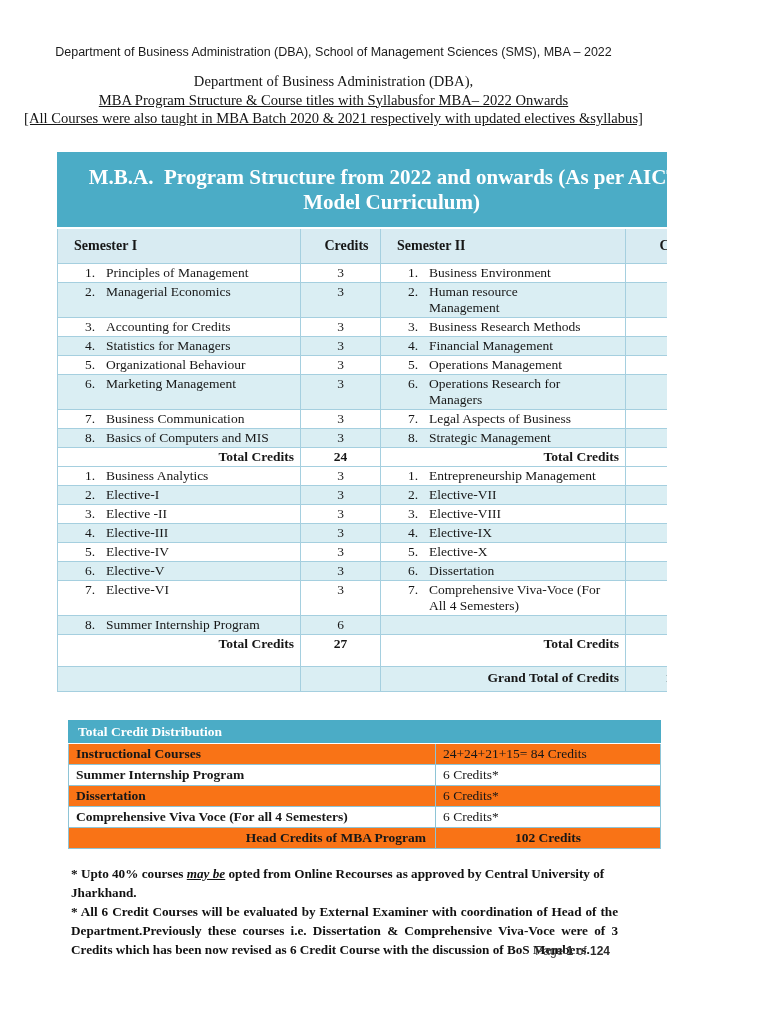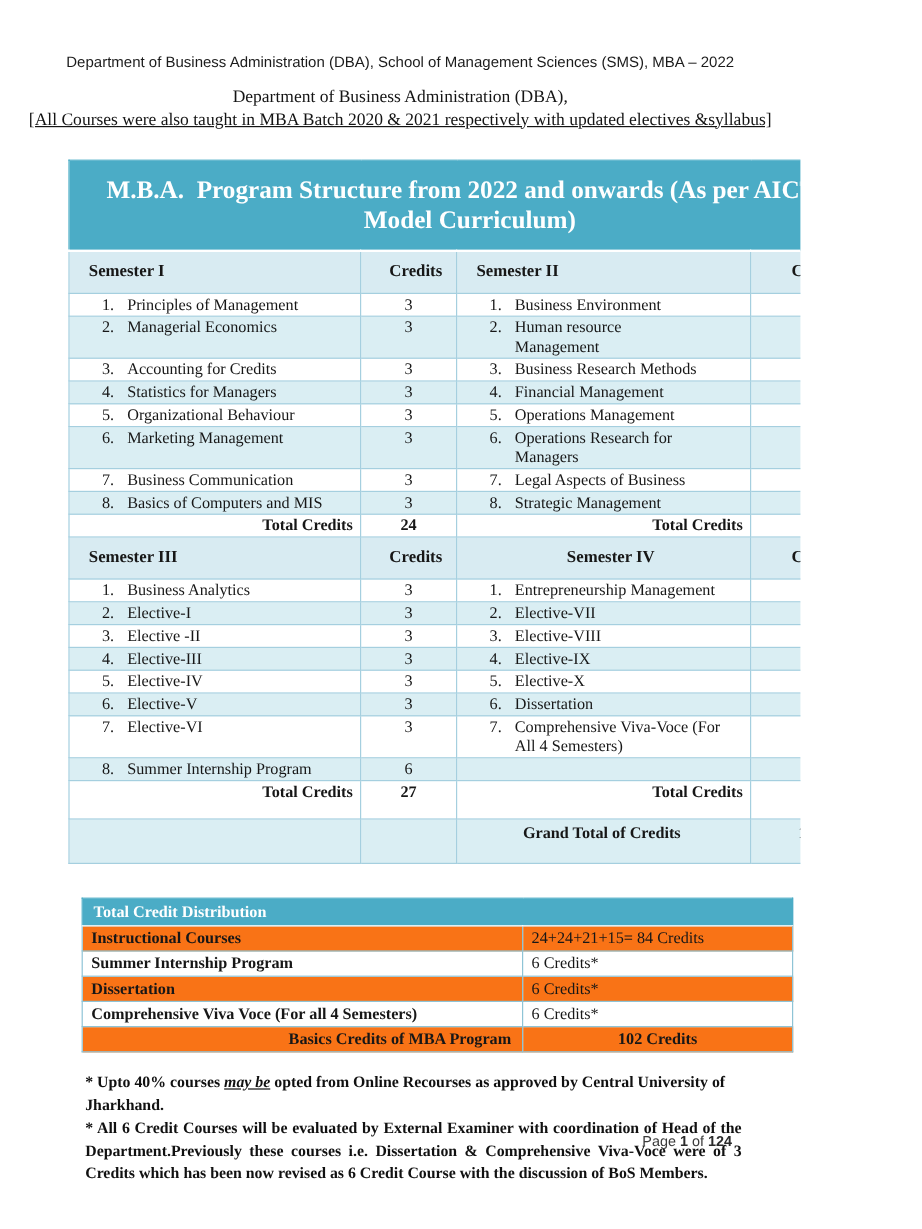--- a/index.html
+++ b/index.html
@@ -19,21 +19,21 @@
   .hdr td{background:#d8ebf2 !important;font-weight:bold;font-size:14px;padding:9px 4px 9px 16px;}
   .hdr td.center{text-align:center;}
   .course{padding-left:27px !important;}
   .cl{display:flex;}
   .num{flex:none;width:21px;}
   .ctxt{white-space:pre-line;}
   .cr{text-align:center;}
   .total-label{font-weight:bold;text-align:right;padding-right:6px !important;}
   .total-val{font-weight:bold;text-align:center;}
   .tallTotal td{padding-bottom:14px;}
-  .grand td{padding-top:3px;padding-bottom:17px;text-align:center;}
+  .grand td{padding-top:3px;padding-bottom:5px;}
   .dist{margin:28px 0 0 68px;width:592px;font-size:13.5px;}
   .dist td{border:1px solid #8ec4d6;padding:2px 7px;vertical-align:top;background:#fff;}
   .dist tr.shaded td{background:#f97316;}
   .dist .title-cell{text-align:left;font-size:13.5px;padding:3px 9px !important;
                     border-bottom:1px solid #ffffff !important;margin-left:40px;}
   .dist .lbl{font-weight:bold;}
   .dist .total-lbl{font-weight:bold;text-align:right;padding-right:9px !important;}
   .dist .total-val{font-weight:bold;}
   .footnotes{margin:15px 49px 0 71px;font-size:13.2px;font-weight:bold;line-height:19px;color:#111;}
   .footnotes .jst{text-align:justify;}
@@ -44,20 +44,21 @@
 </style>
 </head>
 <body>
 
 <div class="page">
 
   <div class="top-line">Department of Business Administration (DBA), School of Management Sciences (SMS), MBA – 2022</div>
 
   <div class="heading">
     <div>Department of Business Administration (DBA),</div>
+    <div class="u">MBA Program Structure &amp; Course titles with Syllabusfor MBA– 2022 Onwards</div>
     <div class="u">[All Courses were also taught in MBA Batch 2020 &amp; 2021 respectively with updated electives &amp;syllabus]</div>
   </div>
 
   <table class="main-table">
     <colgroup>
         <col style="width:243px">
         <col style="width:80px">
         <col style="width:245px">
         <col style="width:100px">
       </colgroup>
@@ -200,26 +201,20 @@
             </div>
           </td>
           <td class="cr">3</td>
         </tr>
         <tr>
           <td class="total-label">Total Credits</td>
           <td class="total-val">24</td>
           <td class="total-label">Total Credits</td>
           <td class="total-val">24</td>
         </tr>
-        <tr class="hdr">
-          <td>Semester III</td>
-          <td class="center">Credits</td>
-          <td class="center">Semester IV</td>
-          <td class="center">Credits</td>
-        </tr>
         <tr>
           <td class="course">
             <div class="cl">
               <span class="num">1.</span>
               <span class="ctxt">Business Analytics</span>
             </div>
           </td>
           <td class="cr">3</td>
           <td class="course">
             <div class="cl">
@@ -371,21 +366,21 @@
         </tr>
         <tr class="shaded">
           <td class="lbl">Dissertation</td>
           <td class="val">6 Credits*</td>
         </tr>
         <tr>
           <td class="lbl">Comprehensive Viva Voce (For all 4 Semesters)</td>
           <td class="val">6 Credits*</td>
         </tr>
         <tr class="shaded">
-          <td class="total-lbl">Basics Credits of MBA Program</td>
+          <td class="total-lbl">Head Credits of MBA Program</td>
           <td class="total-val">102 Credits</td>
         </tr>
       </tbody>
   </table>
 
   <div class="footnotes">
     <div><span>* Upto 40% courses </span><span class="u">may be</span><span> opted from Online Recourses as approved by Central University of Jharkhand.</span></div>
     <div class="jst">* All 6 Credit Courses will be evaluated by External Examiner with coordination of Head of the Department.Previously these courses i.e. Dissertation &amp; Comprehensive Viva-Voce were of 3 Credits which has been now revised as 6 Credit Course with the discussion of BoS Members.</div>
   </div>
 

